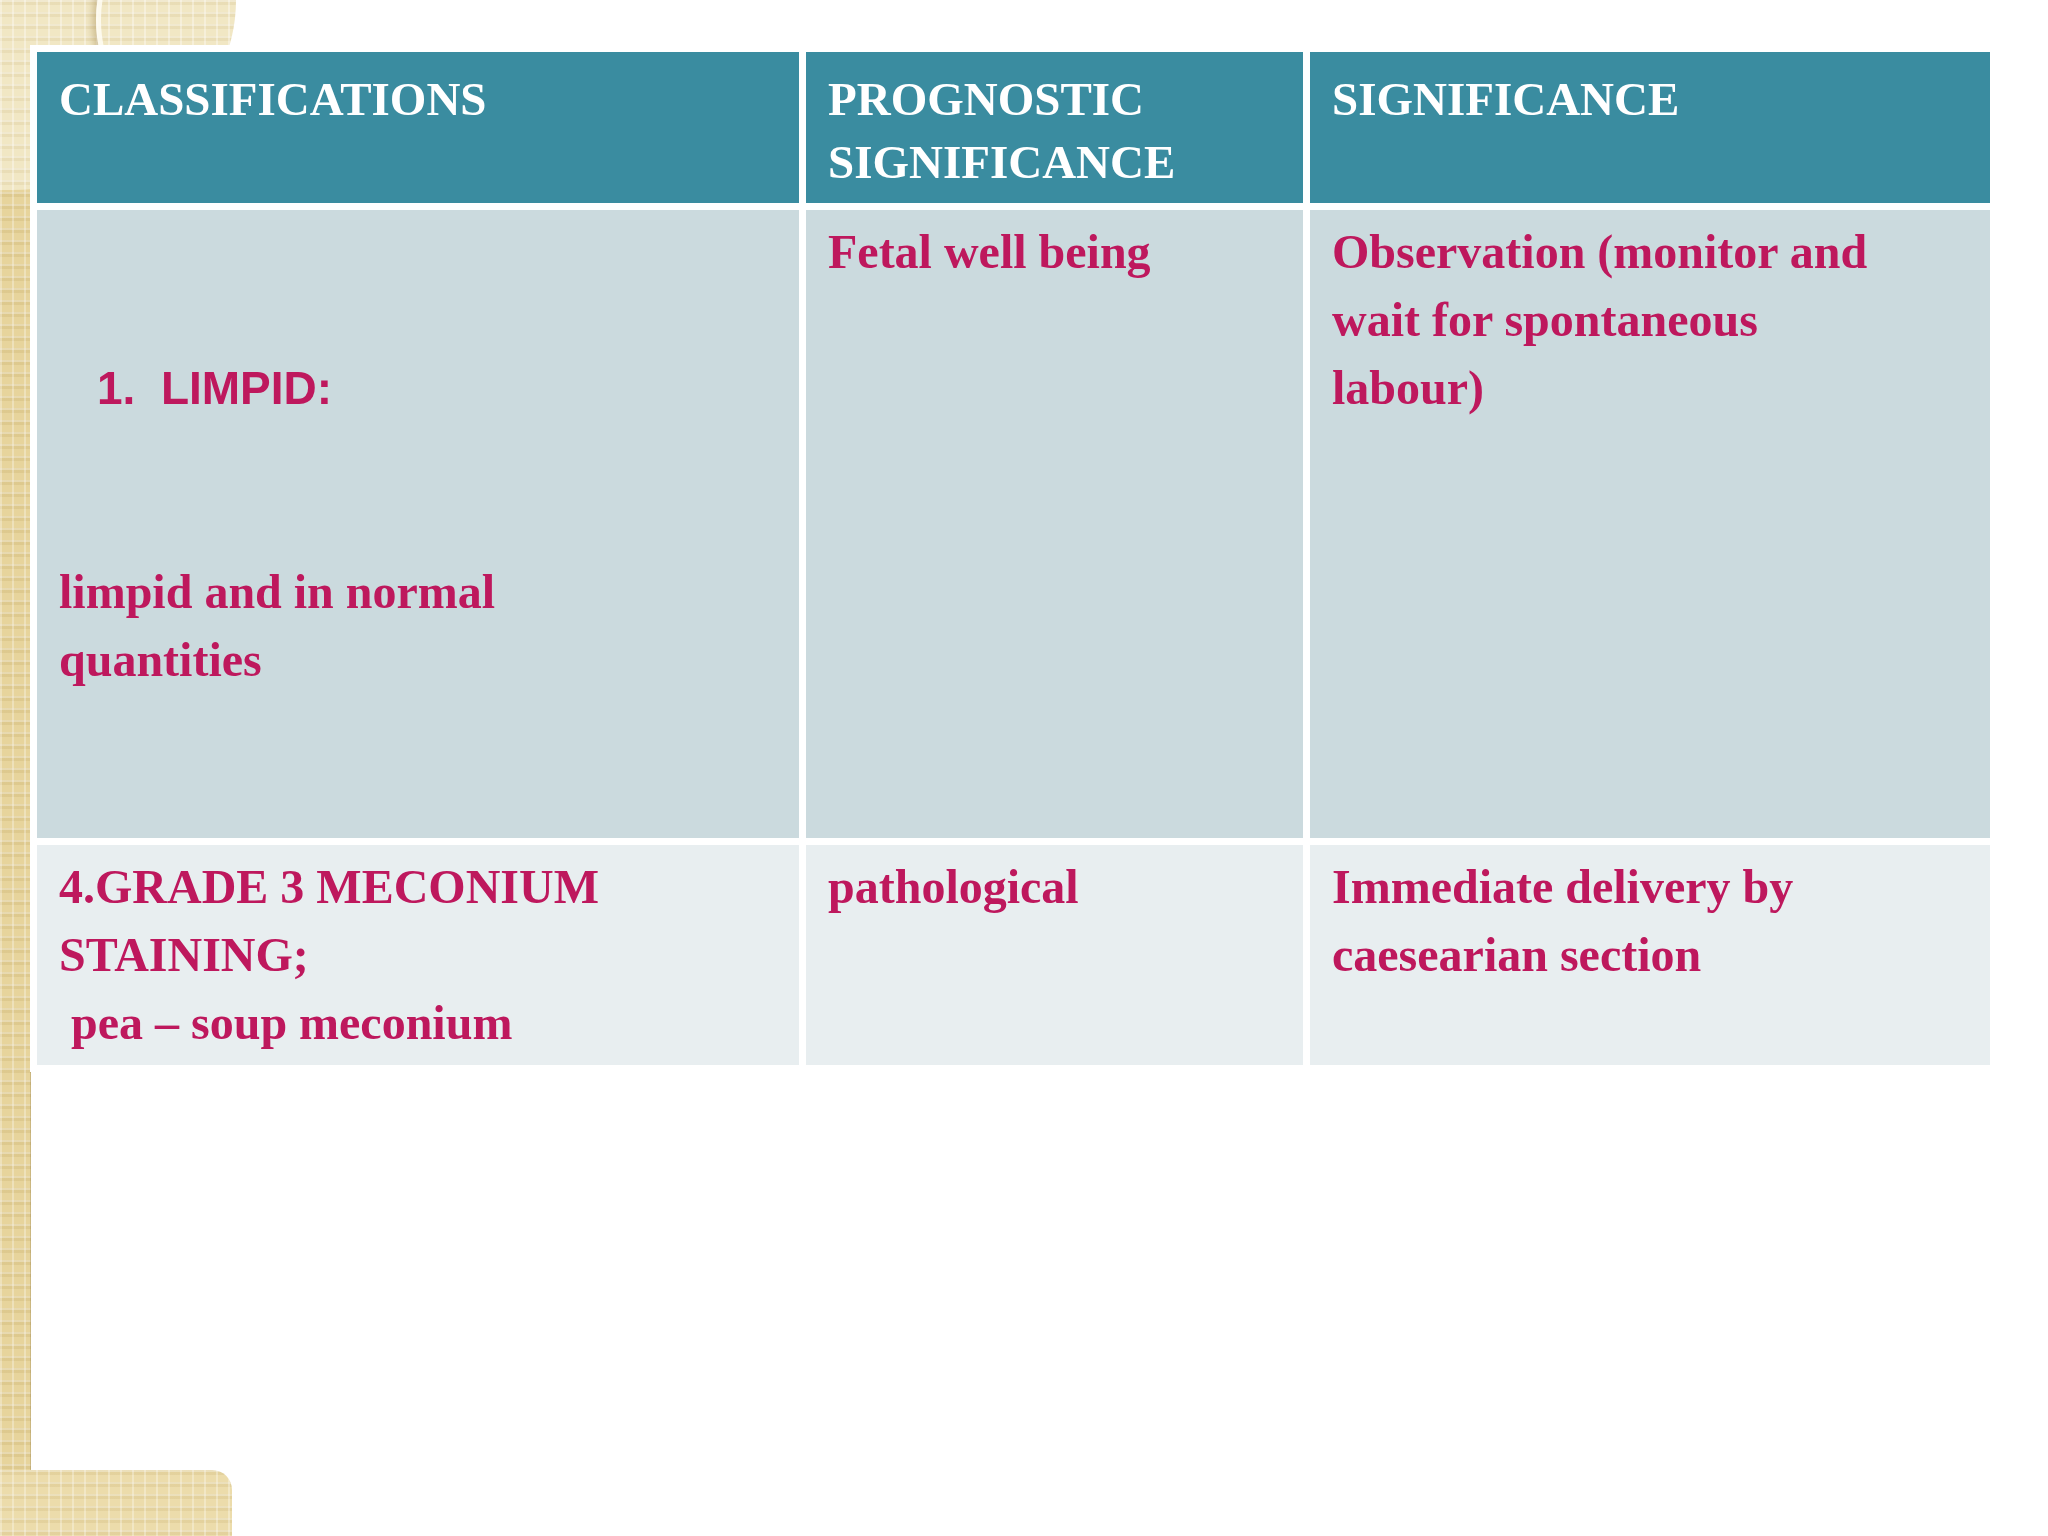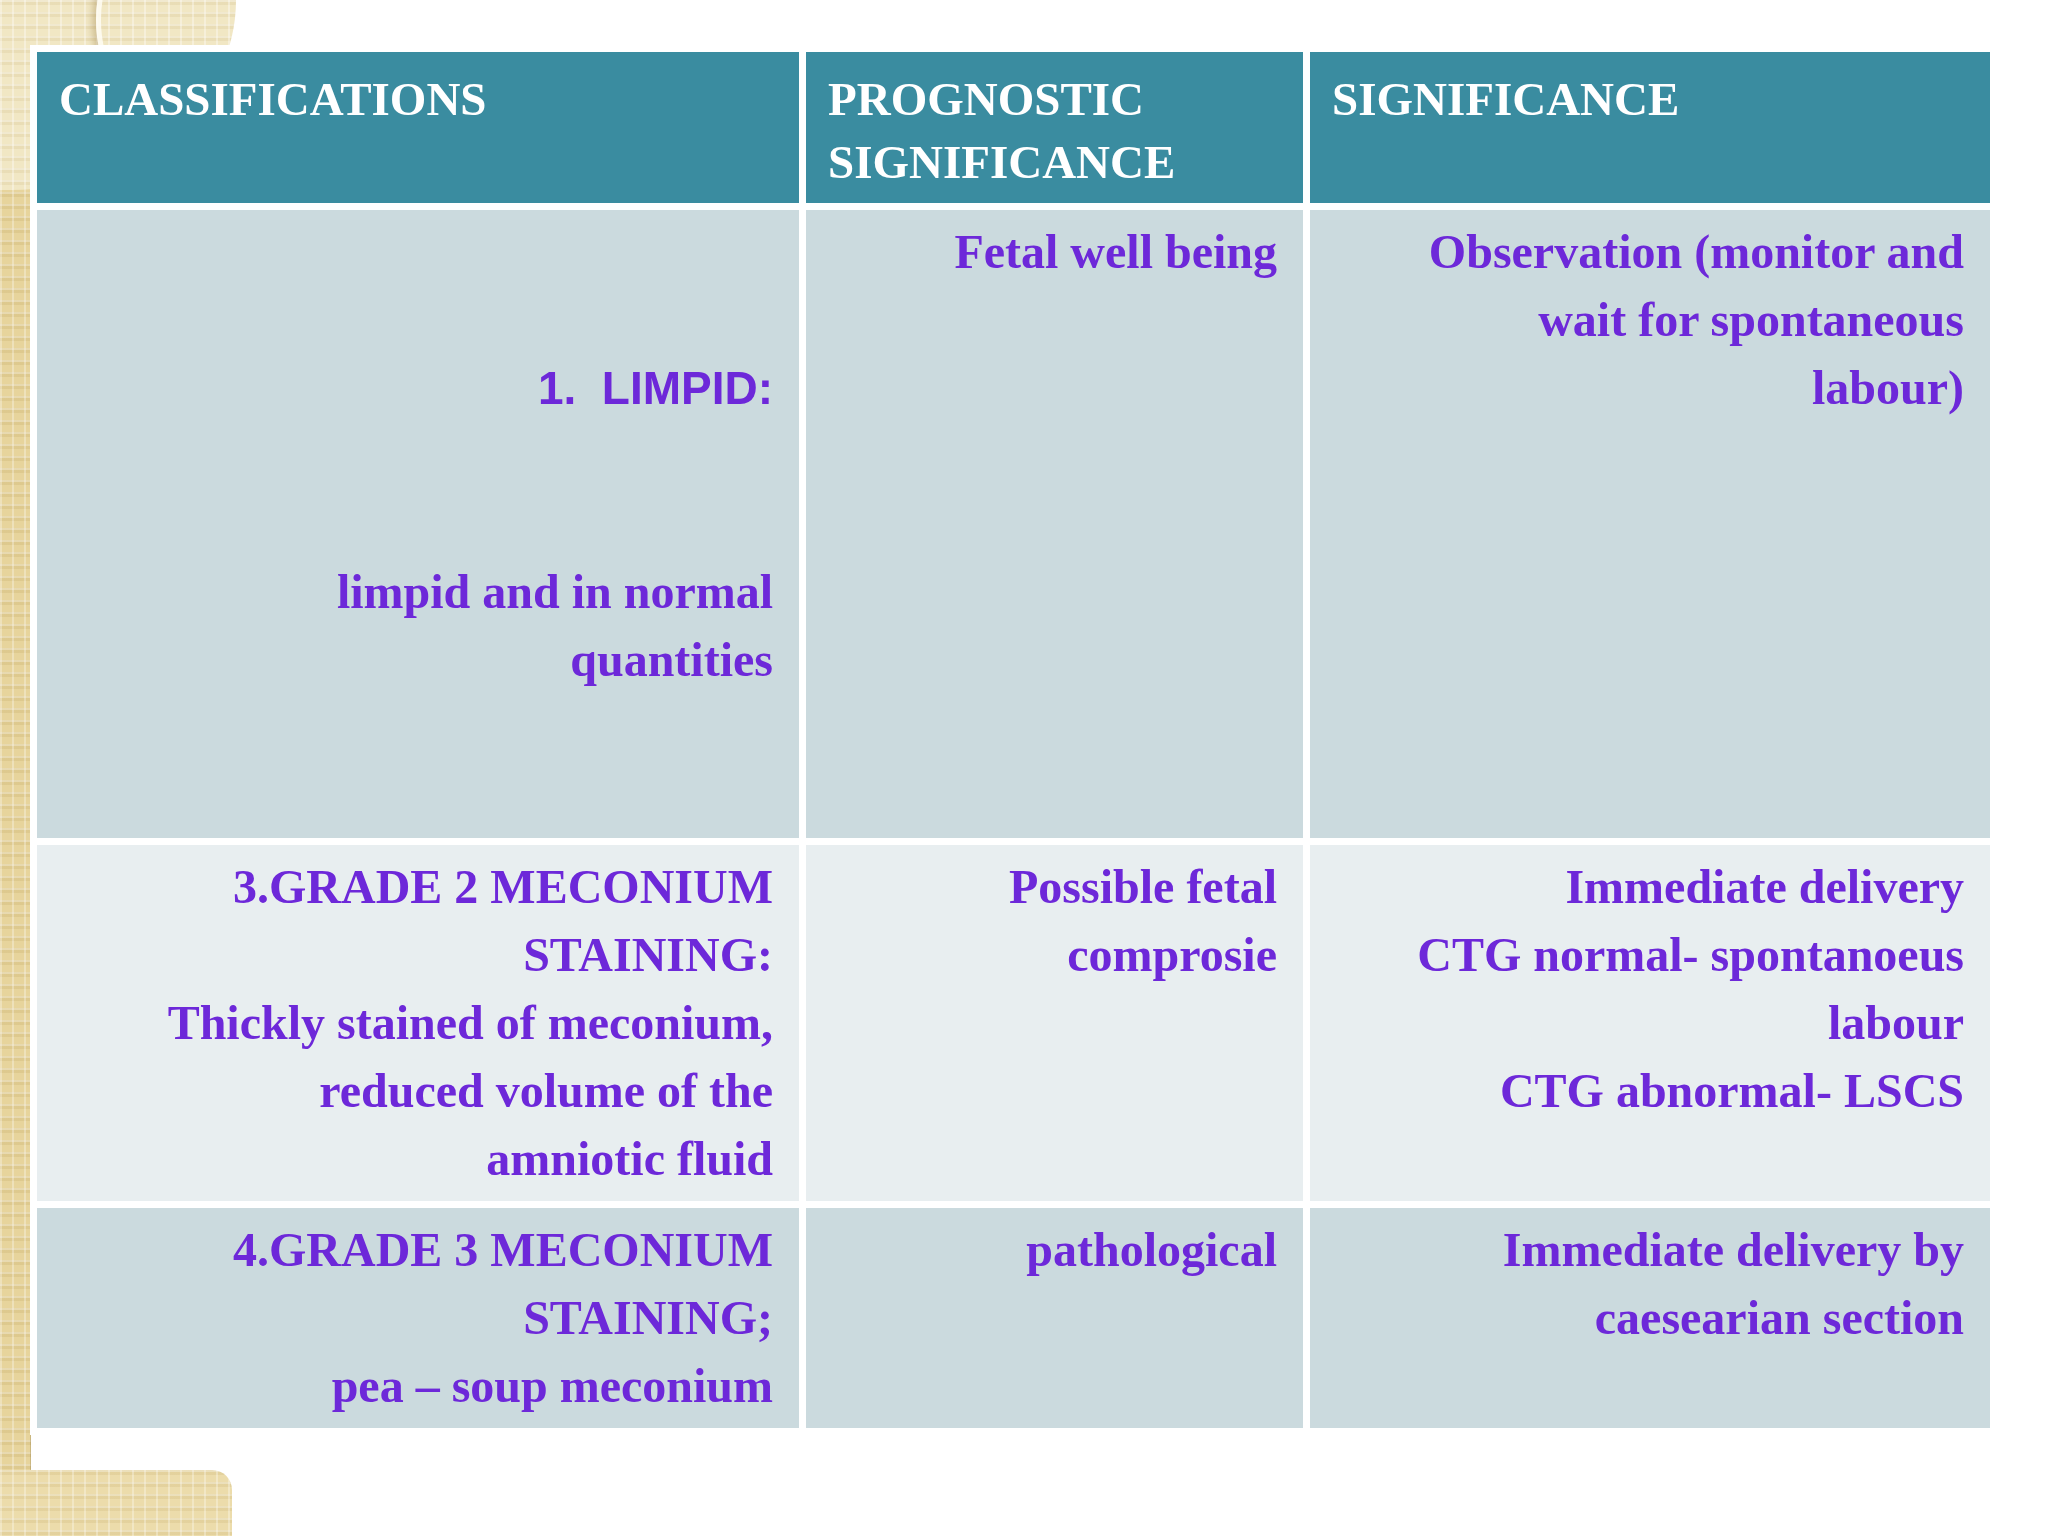--- a/index.html
+++ b/index.html
@@ -56,24 +56,24 @@
   }
   col.c1{width:762px;} col.c2{width:497px;} col.c3{width:680px;}
   th{
     background:#3a8ca0;color:#ffffff;
     font-family:"Liberation Serif",serif;font-weight:bold;
     font-size:47px;line-height:1.35;text-align:left;vertical-align:top;
     padding:16px 8px 8px 22px;white-space:pre-wrap;
   }
   tr.h{height:150px;}
   td{
-    vertical-align:top;color:#6d28d9;
+    vertical-align:top;color:#be185d;
     font-family:"Liberation Serif",serif;font-weight:bold;
     font-size:48px;line-height:68px;
-    padding:8px 26px 8px 22px;white-space:pre-wrap;text-align:right;
+    padding:8px 0 8px 22px;white-space:pre-wrap;
   }
   tbody tr:nth-child(odd) td{background:#cbdade;}
   tbody tr:nth-child(even) td{background:#e8eef0;}
   tr.r1{height:220px;} tr.r2{height:288px;} tr.r3{height:354px;}
   tr.r4{height:220px;}
   .sans-title{
     font-family:"Liberation Sans",sans-serif;
     font-size:46px;font-weight:bold;line-height:68px;margin-left:38px;
   }
 </style>
@@ -106,33 +106,20 @@
         <td>
           <div class="sans-title">1.  LIMPID:</div>
           <div>limpid and in normal
 quantities</div>
         </td>
         <td>Fetal well being</td>
         <td>Observation (monitor and
 wait for spontaneous
 labour)</td>
       </tr>
-      <tr class="r3">
-        <td>3.GRADE 2 MECONIUM
-STAINING:
-Thickly stained of meconium,
-reduced volume of the
-amniotic fluid</td>
-        <td>Possible fetal
-comprosie</td>
-        <td>Immediate delivery
-CTG normal- spontanoeus
-labour
-CTG abnormal- LSCS</td>
-      </tr>
       <tr class="r4">
         <td>4.GRADE 3 MECONIUM
 STAINING;
  pea – soup meconium</td>
         <td>pathological</td>
         <td>Immediate delivery by
 caesearian section</td>
       </tr>
 
     </tbody>

